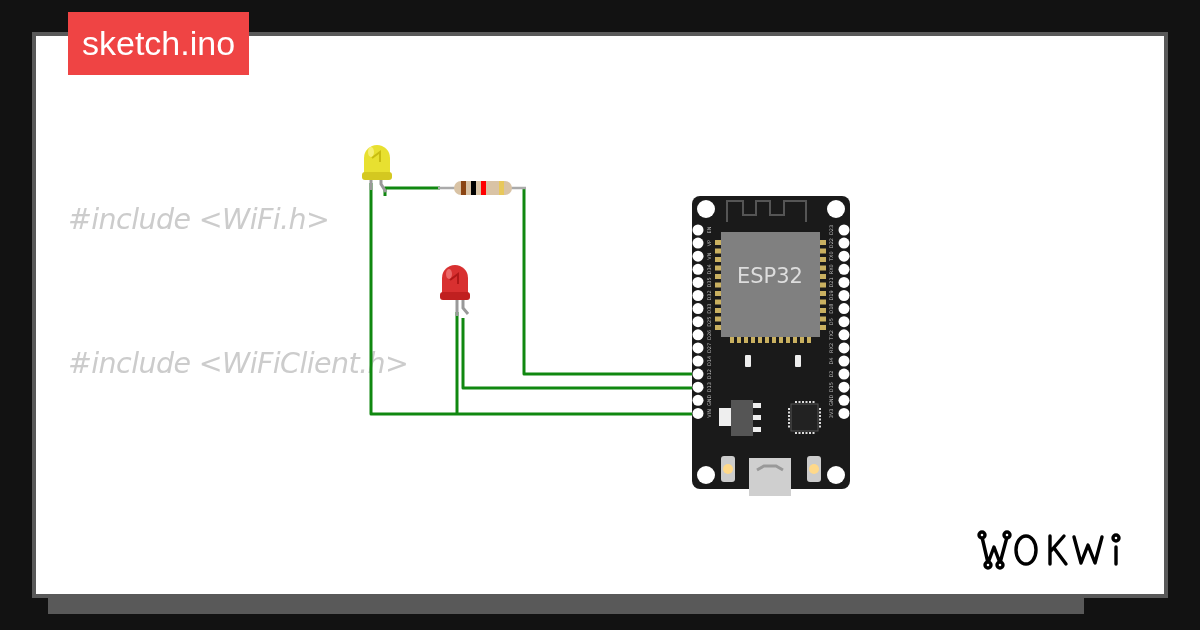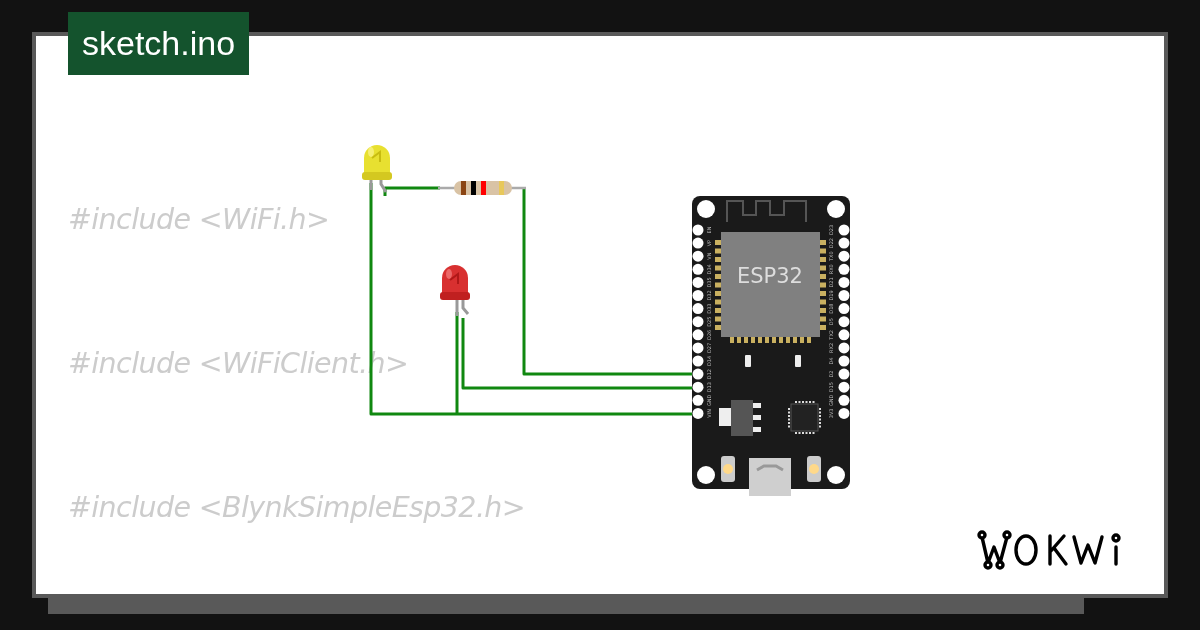--- a/index.html
+++ b/index.html
@@ -15,21 +15,21 @@
     .card {
       position: absolute; left: 32px; top: 32px; width: 1136px; height: 566px;
       background: #595959;
     }
     .card-inner {
       position: absolute; left: 4px; top: 4px; right: 4px; bottom: 4px;
       background: #ffffff;
     }
     .tab {
       position: absolute; left: 68px; top: 12px; height: 63px;
-      padding: 0 14px; background: #14532d; color: #ffffff;
+      padding: 0 14px; background: #ef4444; color: #ffffff;
       font-size: 34px; line-height: 63px; letter-spacing: 0px;
       font-family: "Liberation Sans", "DejaVu Sans", sans-serif;
     }
     .code {
       position: absolute; left: 68px; top: 100px;
       font-family: "DejaVu Sans", sans-serif;
       font-size: 28.5px; line-height: 48px; color: #cccccc;
       white-space: pre; letter-spacing: -0.6px;
     }
     .code .line { height: 48px; font-style: italic; }
@@ -44,21 +44,20 @@
 <div class="shadow"></div>
 <div class="card">
   <div class="card-inner"></div>
 </div>
 
 <div class="tab">sketch.ino</div>
 
 <div class="code">
   <div class="line">#include &lt;WiFi.h&gt;</div>
   <div class="line">#include &lt;WiFiClient.h&gt;</div>
-  <div class="line">#include &lt;BlynkSimpleEsp32.h&gt;</div>
   <div class="line"></div>
   
   
   
   
   
   
 </div>
 
 <svg class="circuit" width="1200" height="630" viewBox="0 0 1200 630">

